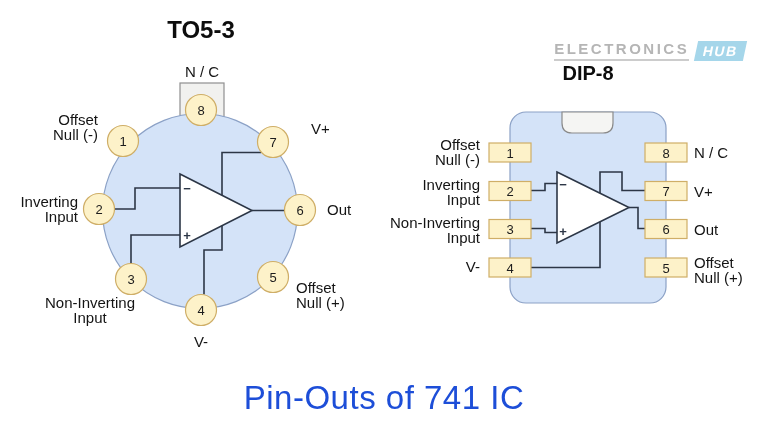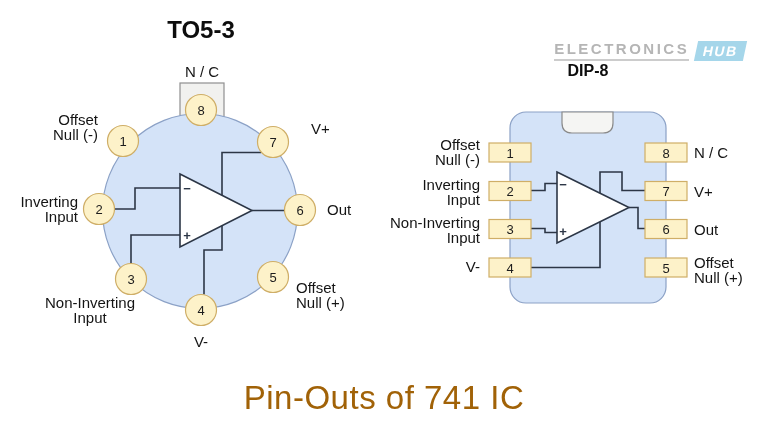--- a/index.html
+++ b/index.html
@@ -13,25 +13,25 @@
   *{margin:0;padding:0;box-sizing:border-box;}
   html,body{background:#fff;}
   body{font-family:"Liberation Sans",sans-serif;color:var(--text);}
   .stage{position:relative;width:768px;height:435px;background:#fff;overflow:hidden;}
   .art{position:absolute;left:0;top:0;}
   .lbl{position:absolute;font-size:15px;line-height:15px;color:var(--text);white-space:nowrap;}
   .lbl.r{text-align:right;}
   .lbl.c{text-align:center;}
   .pkg-title{position:absolute;font-weight:bold;color:#0d0d0d;text-align:center;}
   .to5-title{left:131px;top:16px;width:140px;font-size:24px;}
-  .dip-title{left:510px;top:62px;width:156px;font-size:16px;}
+  .dip-title{left:510px;top:62px;width:156px;font-size:20px;}
   .pin-num{position:absolute;transform:translate(-50%,-50%);font-size:13px;color:#1c1c1c;}
   .opsign{position:absolute;transform:translate(-50%,-50%);font-size:13px;font-weight:bold;color:var(--wire);}
   .caption{position:absolute;left:0;top:379px;width:768px;text-align:center;
-           font-size:33px;color:#a16207;letter-spacing:0.5px;}
+           font-size:33px;color:#1d4ed8;letter-spacing:0.5px;}
   .brand{position:absolute;top:40px;right:23px;display:flex;align-items:center;}
   .brand-name{font-size:15px;letter-spacing:2.5px;color:var(--brand-gray);
               border-bottom:2px solid #cccccc;padding-bottom:2px;font-weight:bold;}
   .brand-tag{margin-left:7px;background:var(--brand-blue);color:#ffffff;font-size:14px;
              font-weight:bold;letter-spacing:1.5px;padding:2px 7px;transform:skewX(-12deg);}
 </style>
 </head>
 <body>
 
 <div class="stage">

